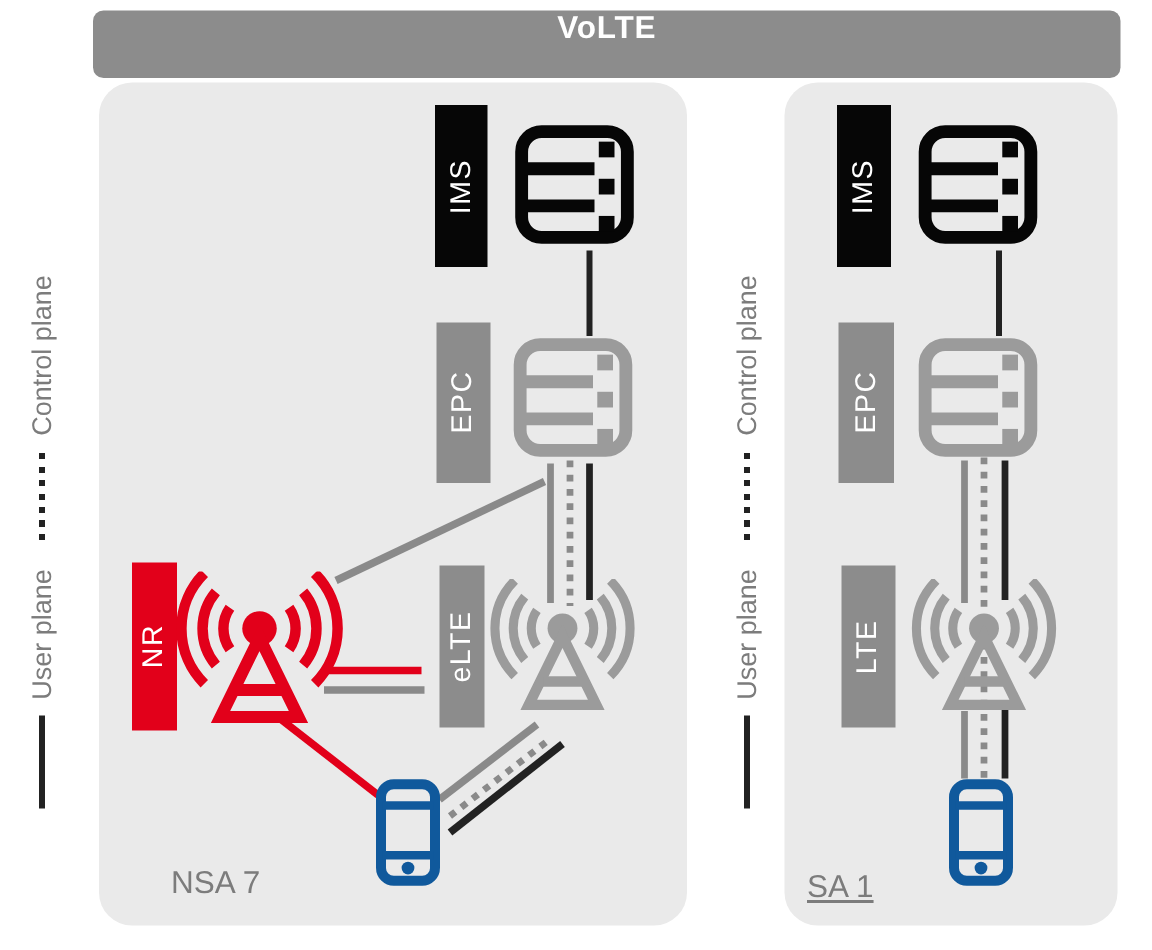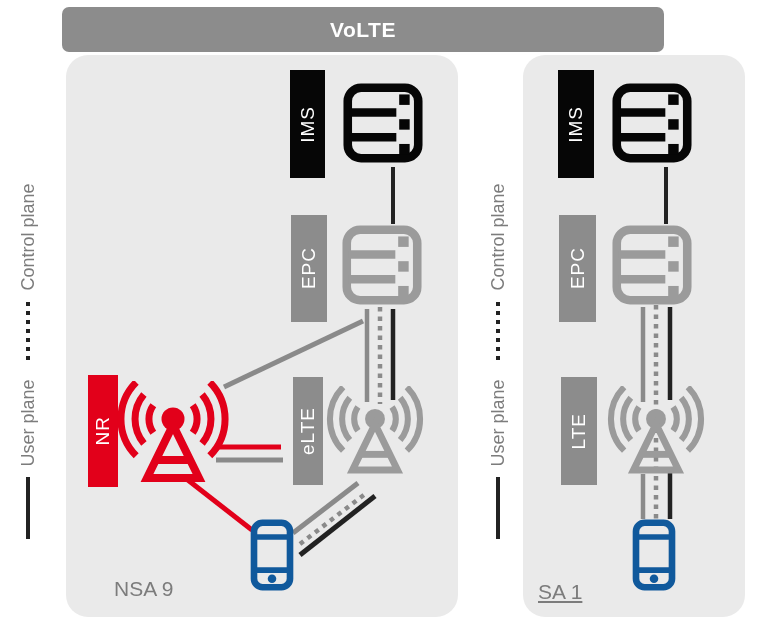--- a/index.html
+++ b/index.html
@@ -1,23 +1,23 @@
 <!DOCTYPE html>
 <html style="--red: #e2001a; --blue: #10599c; --black: #060606; --gray-dark: #8c8c8c; --gray-icon: #9b9b9b; --gray-line: #8a8a8a; --line-dark: #222222; --panel-bg: #eaeaea; --text-gray: #7c7c7c;"><head>
 <meta charset="utf-8">
 <style>
   html,body{margin:0;padding:0;background:#ffffff;}
   .stage{
     position:relative;width:768px;height:633px;background:#ffffff;overflow:hidden;
     font-family:"Liberation Sans","DejaVu Sans",sans-serif;
   }
   .banner{
-    position:absolute;left:62px;top:7px;width:602px;height:45px;
+    position:absolute;left:62px;top:7px;width:685px;height:45px;
     background:var(--gray-dark);border-radius:7px;
-    display:flex;align-items:center;justify-content:center;
+    display:flex;align-items:flex-start;justify-content:center;
   }
   .banner-title{color:#fff;font-size:21px;font-weight:bold;letter-spacing:.5px;}
   .panel{
     position:absolute;top:55px;height:562px;background:var(--panel-bg);border-radius:22px;
   }
   .panel.nsa3{left:66px;width:392px;}
   .panel.sa1{left:523px;width:222px;}
   .panel-name{
     position:absolute;color:var(--text-gray);font-size:21px;white-space:nowrap;
   }
@@ -163,21 +163,21 @@
     <path class="stroke" d="M96.8 1.2 A52 52 0 0 1 96.8 74.8" fill="none" stroke-width="7"></path>
   </svg>
 
   <svg class="icon phone" style="left:250px;top:519px;" width="44" height="72" viewBox="0 0 46 76">
     <rect class="stroke" x="4" y="4" width="38" height="68" rx="9" fill="none" stroke-width="7"></rect>
     <line class="stroke" x1="5" y1="19" x2="41" y2="19" stroke-width="6"></line>
     <line class="stroke" x1="5" y1="54" x2="41" y2="54" stroke-width="6"></line>
     <circle class="fill" cx="23" cy="63" r="4.5"></circle>
   </svg>
 
-  <div class="panel-name" style="left:114px;top:577px;">NSA 9</div>
+  <div class="panel-name" style="left:114px;top:577px;">NSA 7</div>
 
   <div class="vlabel black" style="left:558px;top:70px;width:36px;height:108px;">
     <span class="vtext">IMS</span>
   </div>
   <svg class="icon srv-black" style="left:612px;top:83px;" width="80" height="80" viewBox="0 0 84 84">
     <rect class="stroke" x="5" y="5" width="74" height="74" rx="14" fill="none" stroke-width="9"></rect>
     <line class="stroke" x1="7" y1="31" x2="56" y2="31" stroke-width="9"></line>
     <line class="stroke" x1="7" y1="57" x2="56" y2="57" stroke-width="9"></line>
     <rect class="fill" x="59" y="12" width="11" height="11"></rect>
     <rect class="fill" x="59" y="38" width="11" height="11"></rect>

